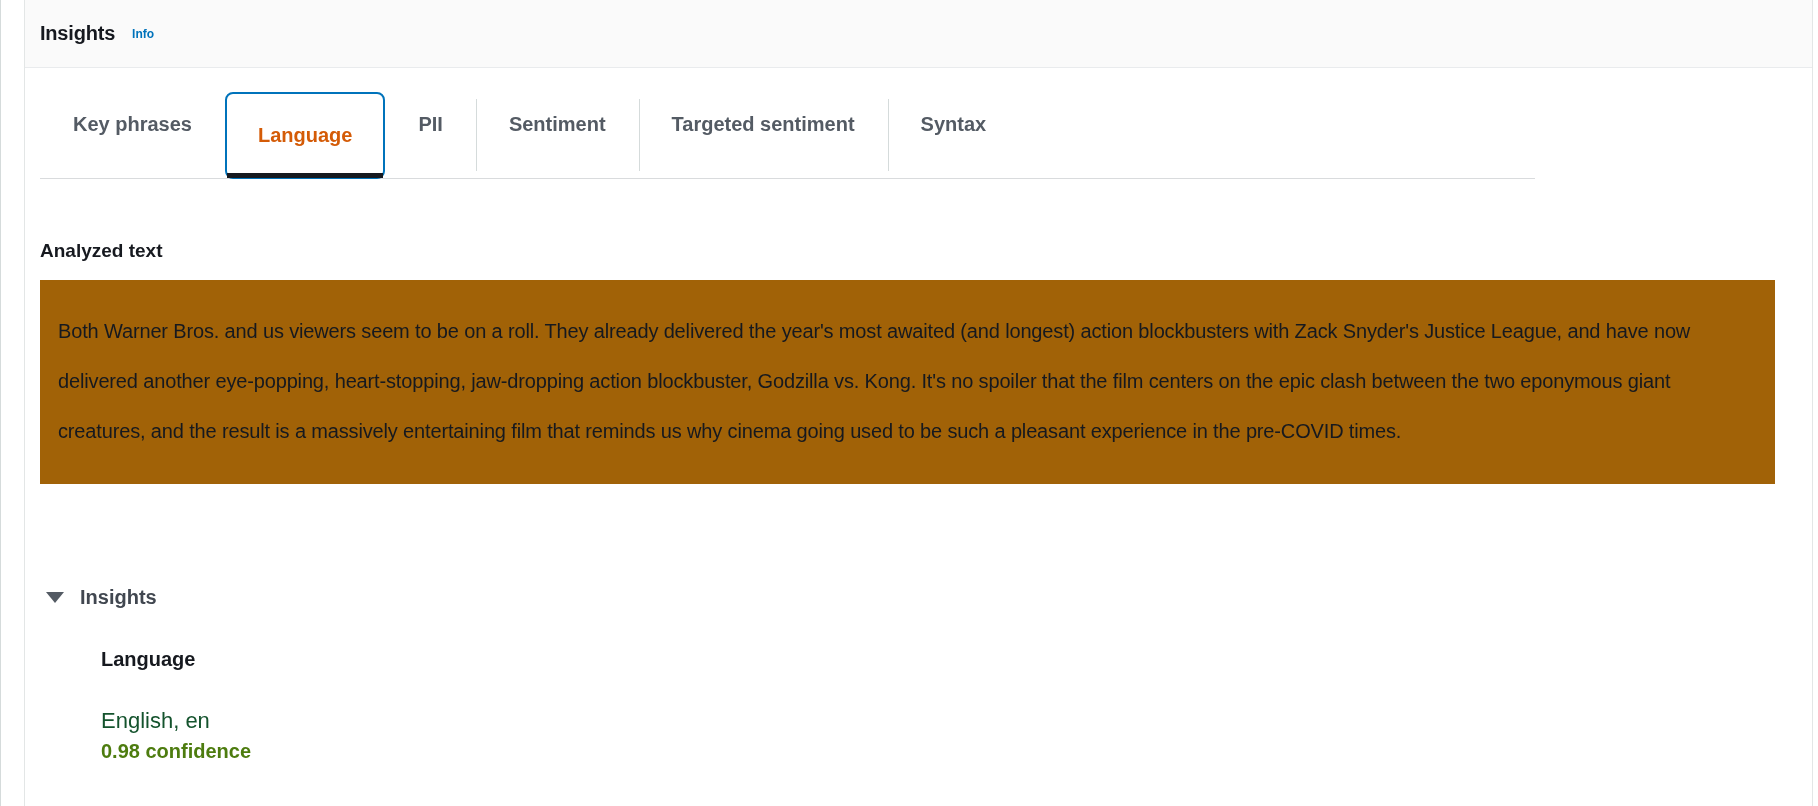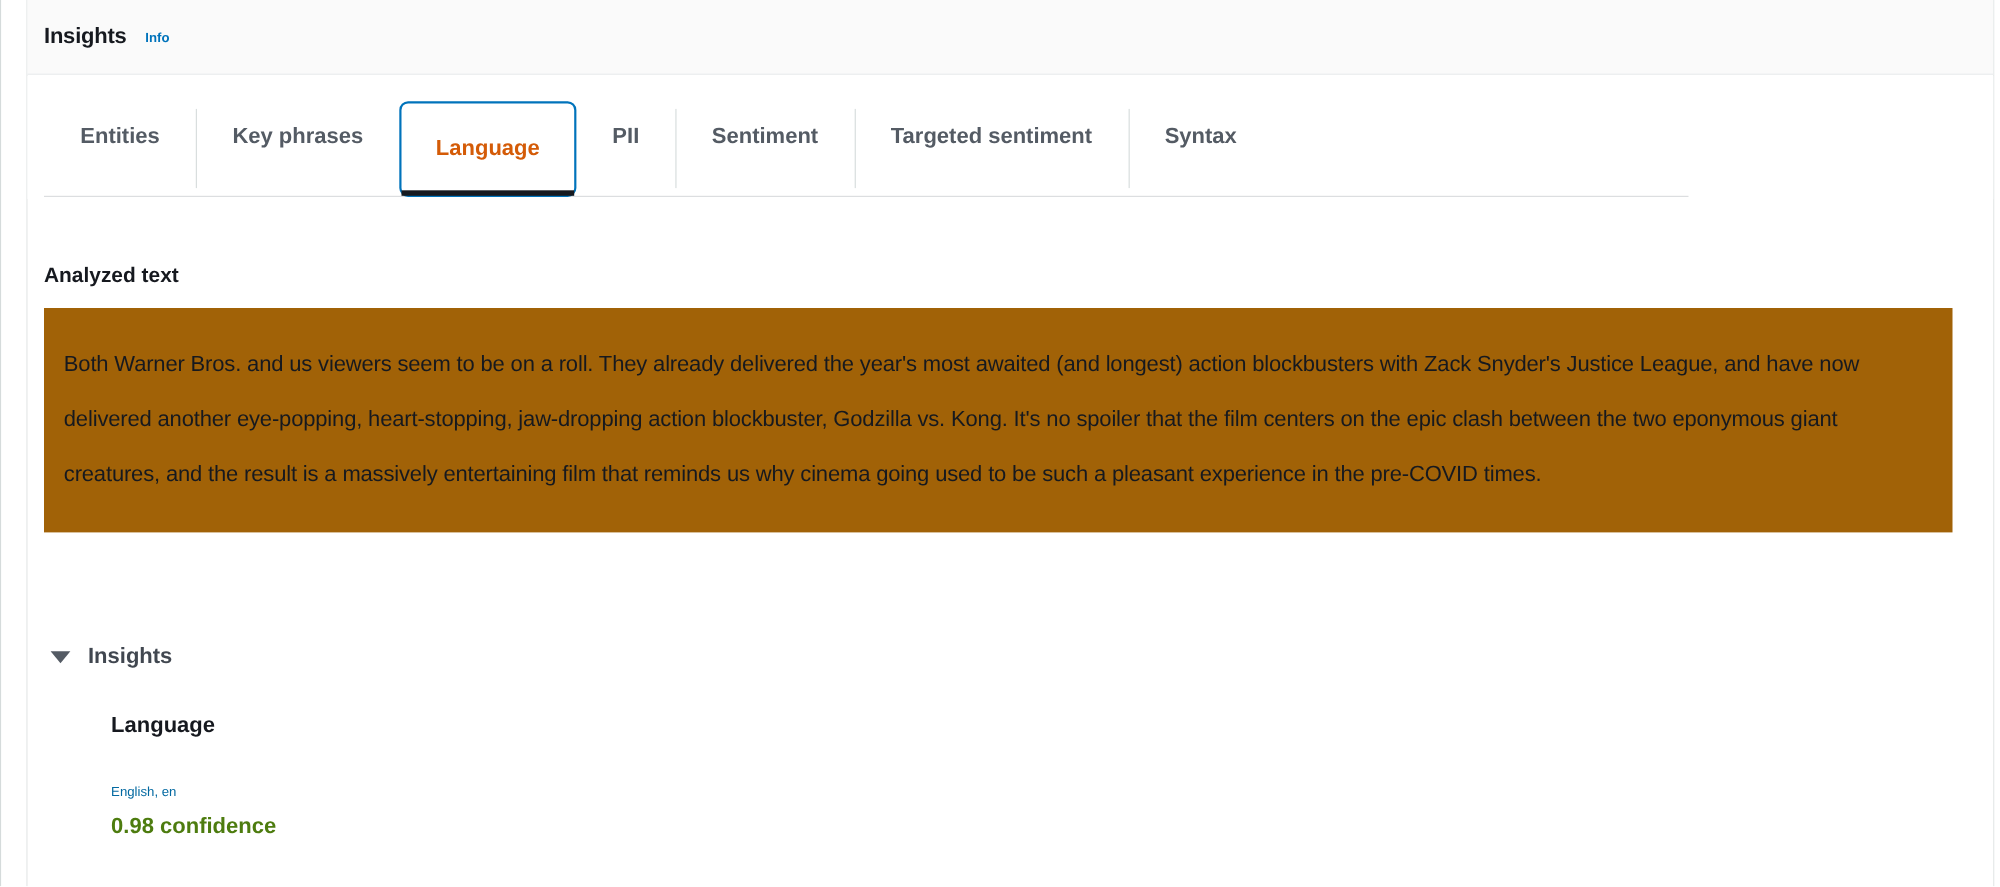--- a/index.html
+++ b/index.html
@@ -189,22 +189,22 @@
     left: 101px;
     top: 648px;
   }
   .result-key {
     font-size: 20px;
     font-weight: bold;
     color: #16191f;
     margin-bottom: 34px;
   }
   .result-sub {
-    font-size: 12px;
-    color: #0369a1;
+    font-size: 22px;
+    color: #14532d;
     line-height: 31px;
   }
   .result-val {
     font-size: 20px;
     color: #4d7c0f;
     line-height: 31px;
     font-weight: bold;
   }
 </style>
 </head>
@@ -217,21 +217,20 @@
   <div class="edge-right"></div>
 
   <div class="panel-header">
     <span class="panel-title">Insights</span>
     <a class="info-link" href="#">Info</a>
   </div>
 
   <div class="tabs-wrap">
     <div class="tabs-underline"></div>
     <div class="tabs-row" role="tablist">
-      <button class="tab">Entities</button>
       <button class="tab">Key phrases</button>
       <button class="tab active">Language</button>
       <button class="tab">PII</button>
       <button class="tab">Sentiment</button>
       <button class="tab">Targeted sentiment</button>
       <button class="tab">Syntax</button>
     </div>
   </div>
 
   <div class="section-label">Analyzed text</div>

